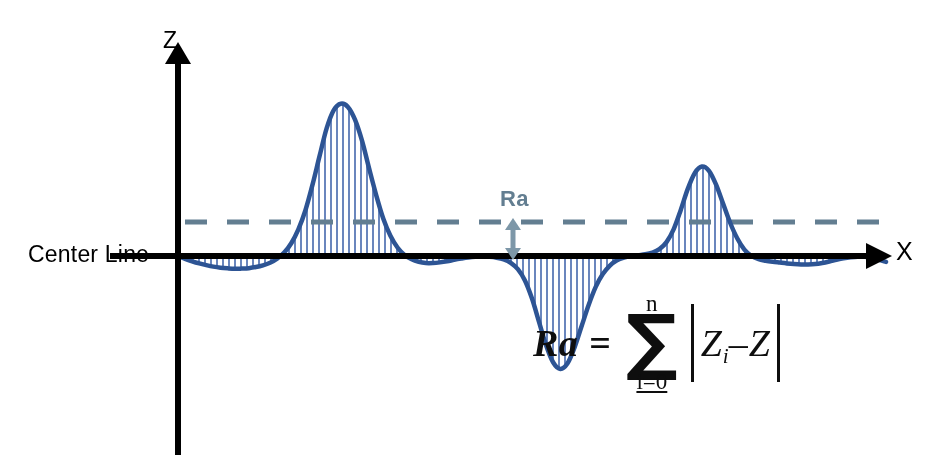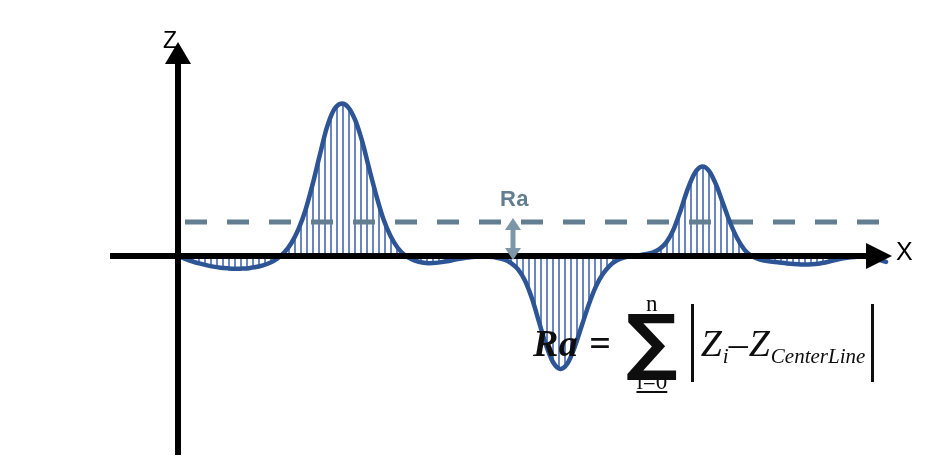--- a/index.html
+++ b/index.html
@@ -255,20 +255,21 @@
       <polygon points="165,64 178,42 191,64" fill="#000000"></polygon>
     </g>
 
     <g>
       <line x1="513" y1="230" x2="513" y2="248" stroke="#7d97a8" stroke-width="5"></line>
       <polygon points="505,230 521,230 513,218" fill="#7d97a8"></polygon>
       <polygon points="505,248 521,248 513,260" fill="#7d97a8"></polygon>
     </g>
   </svg>
 
+  <div class="lbl" id="label-center-line">Center Line</div>
 
   <div class="lbl" id="label-z-axis">Z</div>
 
   <div class="lbl" id="label-x-axis">X</div>
 
   <div class="lbl" id="label-ra">Ra</div>
 
   <div id="formula">
     <span class="f-ra">Ra</span>
     <span class="f-eq">=</span>
@@ -276,18 +277,17 @@
       <span class="sigma-top">n</span>
       <span class="sigma-sym">∑</span>
       <span class="sigma-bot">i=0</span>
     </span>
     <span class="abs-bar"></span>
     <span class="f-term">
       <span>Z</span>
       <span class="sub">i</span>
       <span class="f-minus">–</span>
       <span>Z</span>
-      <span class="sub">CenterLine</span>
     </span>
     <span class="abs-bar"></span>
   </div>
 
 </div>
 
 </body></html>

